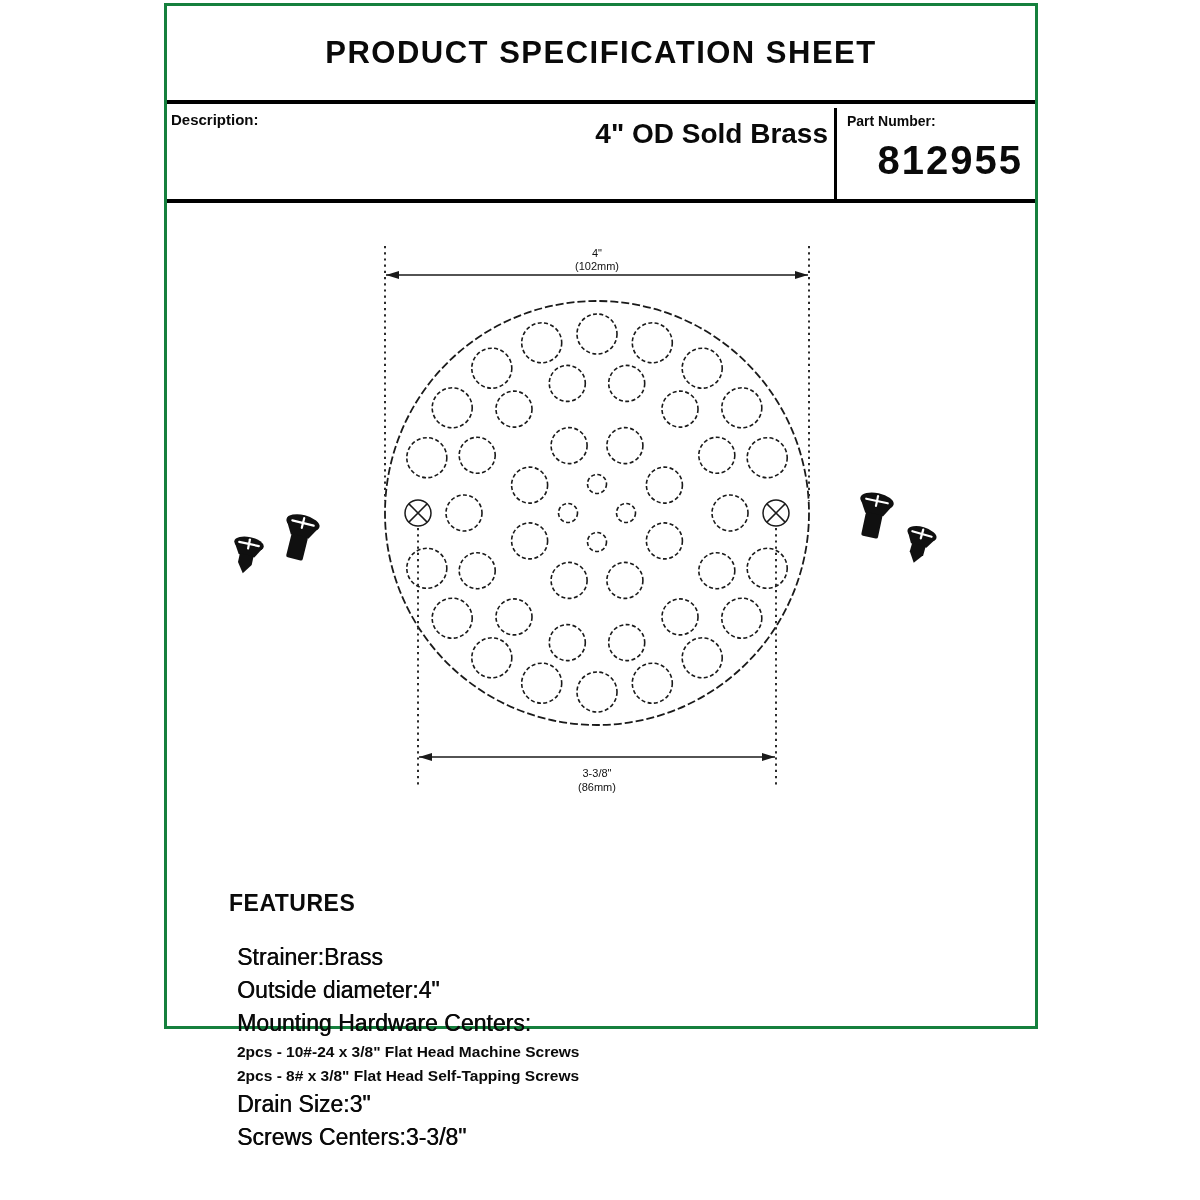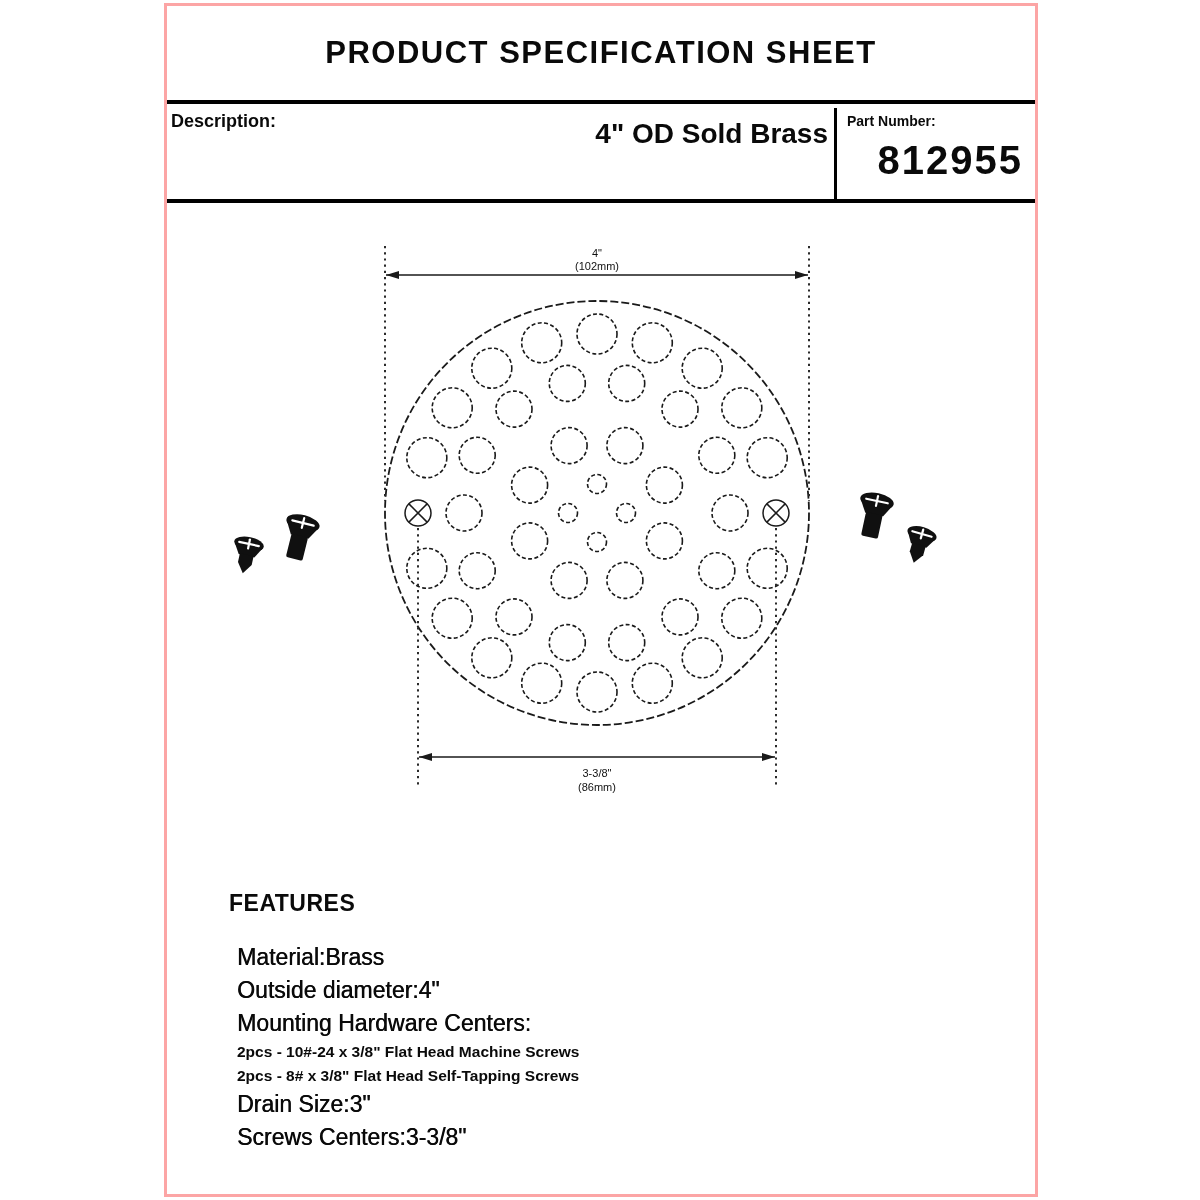--- a/index.html
+++ b/index.html
@@ -1,27 +1,27 @@
 <!DOCTYPE html>
 <html><head>
 <meta charset="utf-8">
 <style>
   * { margin:0; padding:0; box-sizing:border-box; }
   html,body { width:1200px; height:1200px; background:#ffffff; color:#0a0a0a;
               font-family:"Liberation Sans", sans-serif; position:relative; }
-  .sheet { position:absolute; left:164px; top:3px; width:874px; height:1194px;
-           border:3px solid #fca5a5; background:#fff;text-decoration:underline; }
+  .sheet { position:absolute; left:164px; top:3px; width:874px; height:1026px;
+           border:3px solid #15803d; background:#fff;text-decoration:underline; }
   
   .header { position:absolute; top:0; left:0; right:0; height:98px;
             border-bottom:4px solid #000; display:flex; align-items:center; justify-content:center; }
   .title { font-size:31px; font-weight:bold; letter-spacing:1.5px; white-space:nowrap; }
   
   .desc-row { position:absolute; top:102px; left:0; right:0; height:95px; border-bottom:4px solid #000; }
   .desc-cell { position:absolute; left:0; top:0; bottom:0; width:670px; border-right:3px solid #000; }
-  .desc-label { position:absolute; left:4px; top:3px; font-size:18px; font-weight:bold; }
+  .desc-label { position:absolute; left:4px; top:3px; font-size:15px; font-weight:bold; }
   .desc-text { position:absolute; right:6px; top:9px; text-align:right;
                font-size:28px; font-weight:bold; line-height:34px; white-space:nowrap; }
   .part-cell { position:absolute; left:673px; right:0; top:0; bottom:0; }
   .part-label { position:absolute; left:7px; top:5px; font-size:14px; font-weight:bold; }
   .part-number { position:absolute; left:0; right:12px; top:30px; text-align:right;
                  font-size:40px; font-weight:bold; letter-spacing:2px; }
   
   svg.drawing { position:absolute; left:0; top:200px; }
   .rim   { fill:none; stroke:#1a1a1a; stroke-width:1.8; stroke-dasharray:8 3; }
   .hole  { fill:none; stroke:#1a1a1a; stroke-width:1.6; stroke-dasharray:4 2.4; }
@@ -167,21 +167,21 @@
       <ellipse class="metal" cx="0" cy="0" rx="15" ry="7"></ellipse>
       <path class="metal" d="M-14,2 L14,2 L8,12 L-8,12 Z"></path>
       <path class="metal" d="M-7,11 L7,11 L7,20 L0,30 L-7,20 Z"></path>
       <line class="slot" x1="-10" y1="0" x2="10" y2="0"></line>
       <line class="slot" x1="0" y1="-4.5" x2="0" y2="4.5"></line>
     </g>
   </svg>
 
   <div class="features">
     <div class="features-heading">FEATURES</div>
-    <div class="f-large">Material:Brass</div>
+    <div class="f-large">Strainer:Brass</div>
     <div class="f-large">Outside diameter:4"</div>
     <div class="f-large">Mounting Hardware Centers:</div>
     <div class="f-small">2pcs - 10#-24 x 3/8" Flat Head Machine Screws</div>
     <div class="f-small">2pcs - 8# x 3/8" Flat Head Self-Tapping Screws</div>
     <div class="f-large">Drain Size:3"</div>
     <div class="f-large">Screws Centers:3-3/8"</div>
   </div>
 
 </div>
 

